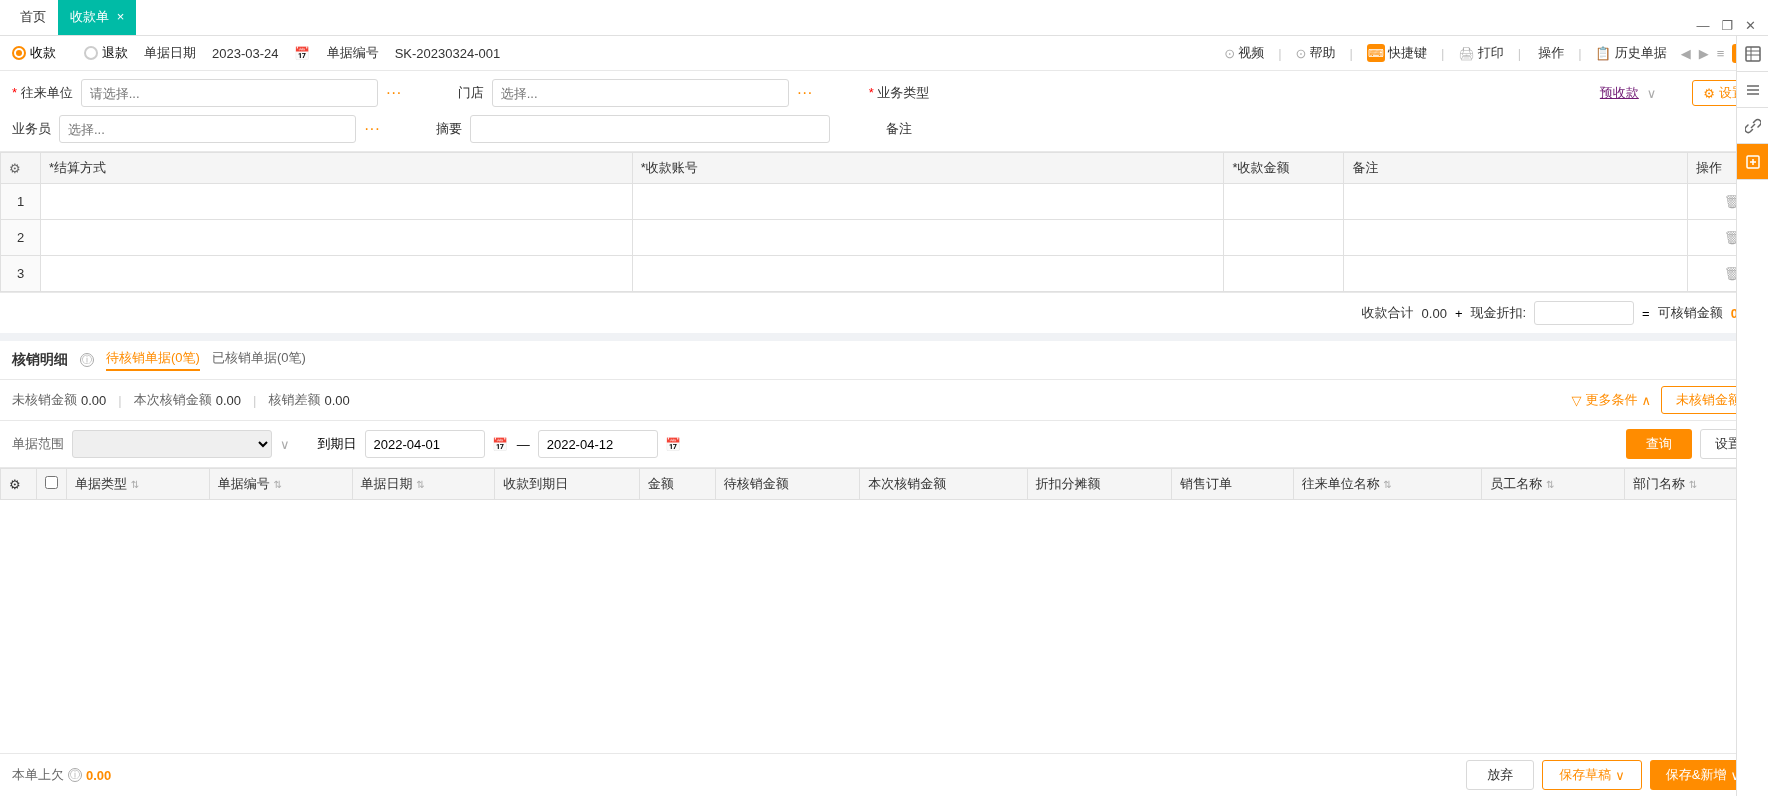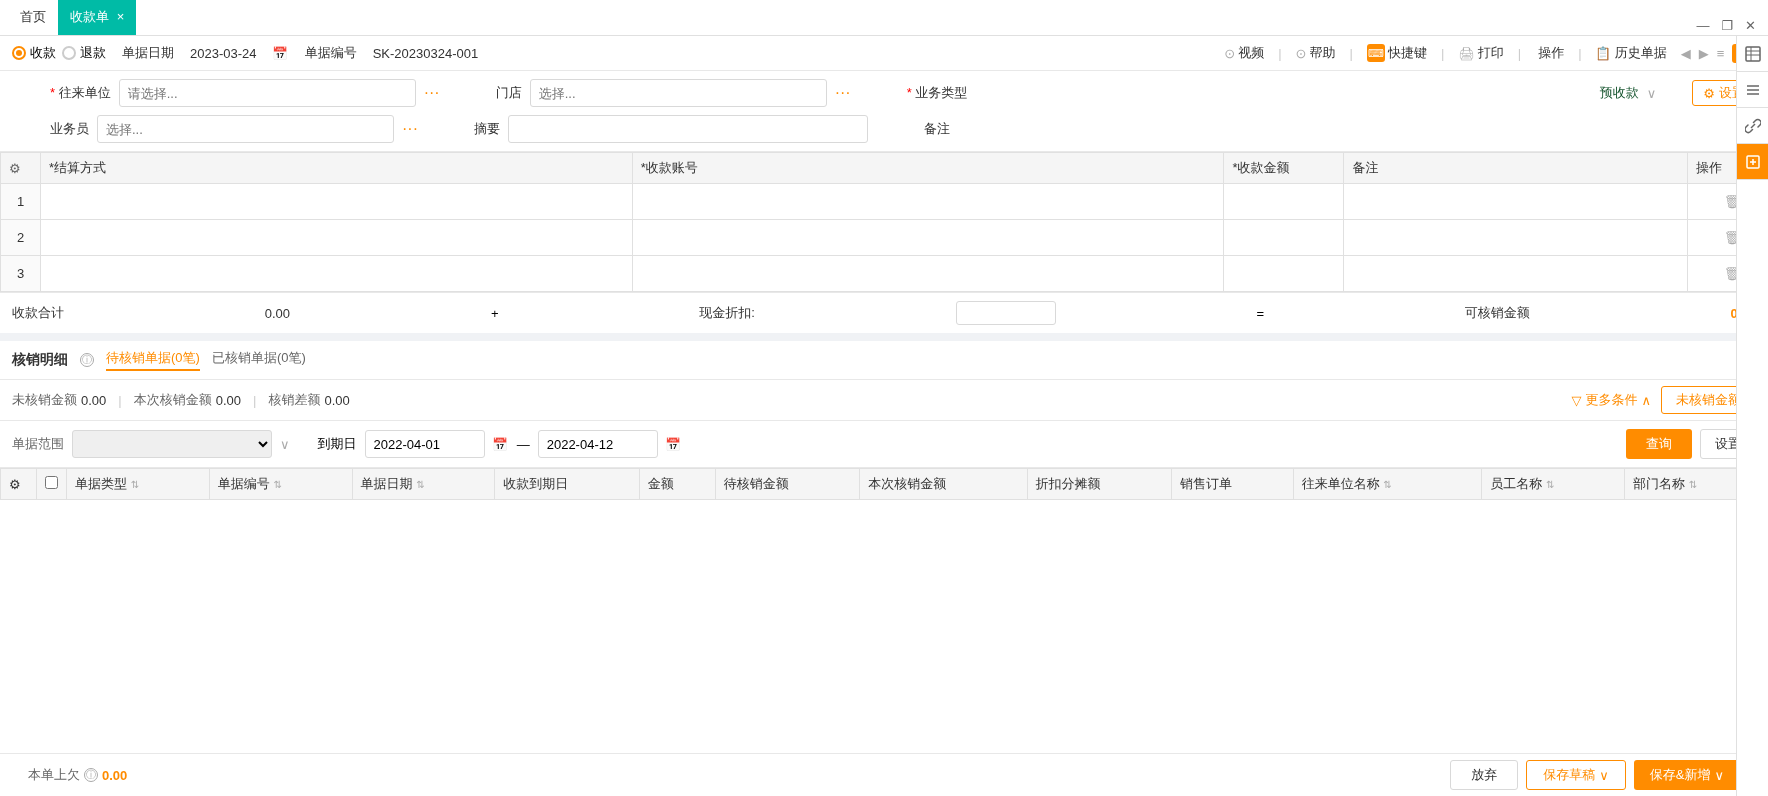--- a/index.html
+++ b/index.html
@@ -62,21 +62,21 @@
       display: flex;
       align-items: center;
       padding: 6px 12px;
       border-bottom: 1px solid #e8e8e8;
       gap: 16px;
       background: #fff;
       flex-shrink: 0;
     }
     .radio-group {
       display: flex;
-      gap: 6px;
+      gap: 28px;
       align-items: center;
     }
     .radio-item {
       display: flex;
       align-items: center;
       gap: 4px;
       cursor: pointer;
     }
     .radio-circle {
       width: 14px;
@@ -132,21 +132,20 @@
       display: flex;
       flex-direction: column;
       gap: 8px;
       border-bottom: 1px solid #e8e8e8;
       flex-shrink: 0;
     }
     .form-row {
       display: flex;
       align-items: center;
       gap: 8px;
-      margin-left: 38px;
     }
     .form-label {
       color: #333;
       white-space: nowrap;
     }
     .required::before {
       content: '* ';
       color: red;
     }
     .form-input {
@@ -208,21 +207,21 @@
       cursor: pointer;
       color: #aaa;
       margin-left: 4px;
     }
     .gear-icon { color: #666; cursor: pointer; }
     
     
     .summary-row {
       display: flex;
       align-items: center;
-      justify-content: space-between;
+      justify-content: flex-end;
       padding: 8px 12px;
       gap: 8px;
       background: #fff;
       border-top: 1px solid #e8e8e8;
       flex-shrink: 0;
     }
     .summary-label { color: #333; }
     .summary-value { color: #333; }
     .summary-orange { color: #ff8c00; font-weight: bold; }
     .summary-input {
@@ -359,21 +358,21 @@
       white-space: nowrap;
       position: sticky;
       top: 0;
     }
     .sort-icon { color: #aaa; font-size: 10px; }
     
     
     .footer-bar {
       display: flex;
       align-items: center;
-      padding: 6px 28px;
+      padding: 6px 12px;
       background: #fff;
       border-top: 1px solid #e8e8e8;
       flex-shrink: 0;
     }
     .footer-info { color: #666; display: flex; align-items: center; gap: 4px; }
     .footer-actions { margin-left: auto; display: flex; gap: 8px; }
     .btn-abandon {
       background: #fff;
       border: 1px solid #d9d9d9;
       color: #333;
@@ -520,21 +519,21 @@
         <span class="more-btn">···</span>
 
         <span style="flex:0 0 40px;"></span>
         <span class="form-label">门店</span>
         <input class="form-input form-input-long" placeholder="选择..." style="">
         <span class="more-btn">···</span>
 
         <span style="flex:0 0 40px;"></span>
         <span class="form-label required">业务类型</span>
         <span style="flex:1;"></span>
-        <span style="color:#14532d;">预收款</span>
+        <span style="color:#701a75;text-decoration:underline;">预收款</span>
         <span style="cursor:pointer;color:#aaa;">∨</span>
         <span style="flex:0 0 20px;"></span>
         <button class="setup-btn">
           <span>⚙</span>
           <span>设置</span>
         </button>
       </div>
 
       <div class="form-row">
         <span class="form-label">业务员</span>

